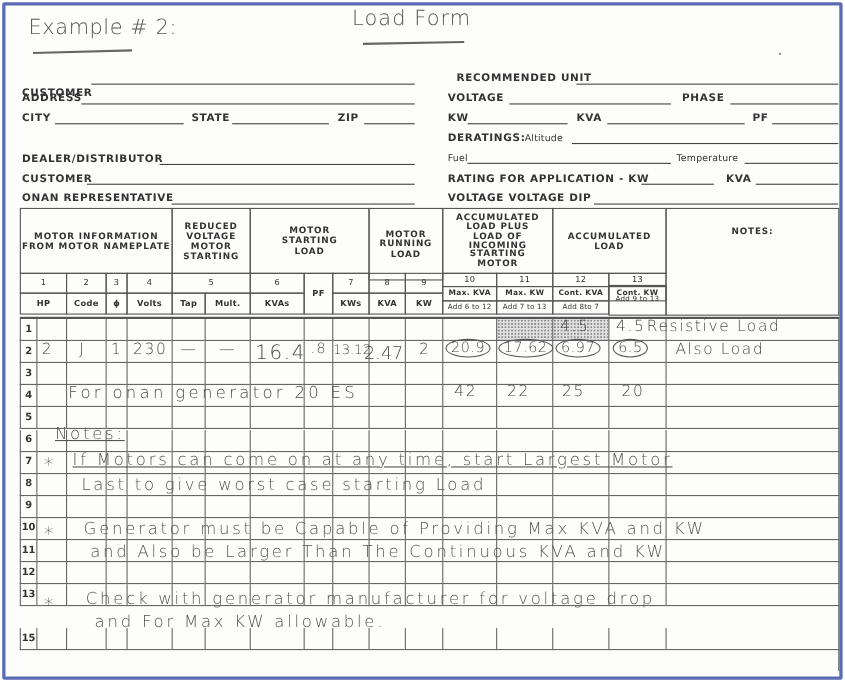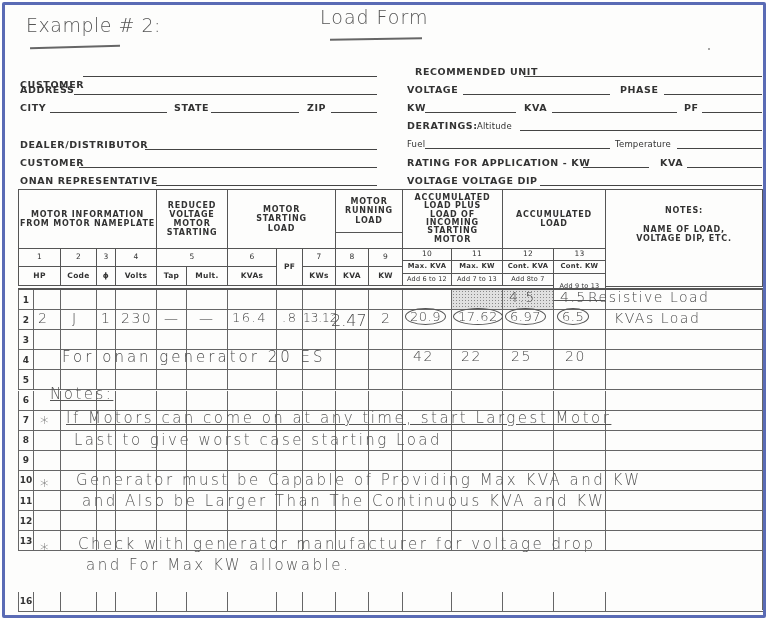--- a/index.html
+++ b/index.html
@@ -103,26 +103,25 @@
 <div class="line" style="left:687px;top:167px;width:75px;"></div>
 
 <div class="lbl" style="left:407px;top:175px;">VOLTAGE VOLTAGE DIP</div>
 <div class="line" style="left:540px;top:185px;width:222px;"></div>
 
 <div>
 
   <div class="hcell" style="left:18px;top:189px;width:139px;height:60px;">MOTOR INFORMATION FROM MOTOR NAMEPLATE</div>
   <div class="hcell" style="left:156px;top:189px;width:72px;height:60px;padding:0 6px;">REDUCED VOLTAGE MOTOR STARTING</div>
   <div class="hcell" style="left:227px;top:189px;width:109px;height:60px;padding:0 14px;">MOTOR STARTING LOAD</div>
-  <div class="hcell" style="left:335px;top:189px;width:68px;height:44px;padding:0 8px;">MOTOR RUNNING LOAD</div>
+  <div class="hcell" style="left:335px;top:189px;width:68px;height:66px;padding:0 8px;">MOTOR RUNNING LOAD</div>
   <div class="hcell" style="left:402px;top:189px;width:101px;height:60px;padding:0 14px;line-height:1.05;">ACCUMULATED LOAD PLUS LOAD OF INCOMING STARTING MOTOR</div>
   <div class="hcell" style="left:502px;top:189px;width:104px;height:60px;padding:0 8px;">ACCUMULATED LOAD</div>
   <div class="hcell" style="left:605px;top:189px;width:158px;height:98px;flex-direction:column;justify-content:flex-start;padding-top:16px;">
     <span>NOTES:</span>
-    <span style="margin-top:10px;padding:0 20px;">NAME OF LOAD, VOLTAGE DIP, ETC.</span>
   </div>
 
   <div class="hcell norm" style="left:18px;top:248px;width:43px;height:19px;">1</div>
   <div class="hcell norm" style="left:60px;top:248px;width:37px;height:19px;">2</div>
   <div class="hcell norm" style="left:96px;top:248px;width:20px;height:19px;">3</div>
   <div class="hcell norm" style="left:115px;top:248px;width:42px;height:19px;">4</div>
   <div class="hcell norm" style="left:156px;top:248px;width:72px;height:19px;">5</div>
   <div class="hcell norm" style="left:227px;top:248px;width:50px;height:19px;">6</div>
   <div class="hcell bold2" style="left:276px;top:248px;width:27px;height:38px;">PF</div>
   <div class="hcell norm" style="left:302px;top:248px;width:34px;height:19px;">7</div>
@@ -143,21 +142,21 @@
   <div class="hcell bold2" style="left:302px;top:266px;width:34px;height:20px;">KWs</div>
   <div class="hcell bold2" style="left:335px;top:266px;width:34px;height:20px;">KVA</div>
   <div class="hcell bold2" style="left:368px;top:266px;width:35px;height:20px;">KW</div>
   <div class="hcell bold2" style="left:402px;top:260px;width:50px;height:14px;font-size:6.8px;">Max. KVA</div>
   <div class="hcell bold2" style="left:451px;top:260px;width:52px;height:14px;font-size:6.8px;">Max. KW</div>
   <div class="hcell bold2" style="left:502px;top:260px;width:52px;height:14px;font-size:6.8px;">Cont. KVA</div>
   <div class="hcell bold2" style="left:553px;top:260px;width:53px;height:14px;font-size:6.8px;">Cont. KW</div>
   <div class="hcell norm" style="left:402px;top:273px;width:50px;height:13px;font-size:6.5px;">Add 6 to 12</div>
   <div class="hcell norm" style="left:451px;top:273px;width:52px;height:13px;font-size:6.5px;">Add 7 to 13</div>
   <div class="hcell norm" style="left:502px;top:273px;width:52px;height:13px;font-size:6.5px;">Add 8to 7</div>
-  <div class="hcell norm" style="left:553px;top:273px;width:53px;height:28px;font-size:6.5px;">Add 9 to 13</div>
+  <div class="hcell norm" style="left:553px;top:259px;width:53px;height:28px;font-size:6.5px;">Add 9 to 13</div>
 </div>
 
 <div id="grid" style="position:absolute;left:18px;top:288px;width:745px;height:322px;border-top:2px solid #555;border-right:1px solid #666;">
 <div class="grid-row" style="top: 0px; width: 745px; height: 20.1px;">
       <div class="gcell rownum" style="left: 0px; width: 15px;">1</div>
       <div class="gcell" style="left: 15px; width: 27px;"></div>
       <div class="gcell" style="left: 42px; width: 36px;"></div>
       <div class="gcell" style="left: 78px; width: 19px;"></div>
       <div class="gcell" style="left: 97px; width: 41px;"></div>
       <div class="gcell" style="left: 138px; width: 30px;"></div>
@@ -394,22 +393,22 @@
       <div class="gcell" style="left: 258px; width: 26px;"></div>
       <div class="gcell" style="left: 284px; width: 33px;"></div>
       <div class="gcell" style="left: 317px; width: 33px;"></div>
       <div class="gcell" style="left: 350px; width: 34px;"></div>
       <div class="gcell" style="left: 384px; width: 49px;"></div>
       <div class="gcell" style="left: 433px; width: 51px;"></div>
       <div class="gcell" style="left: 484px; width: 51px;"></div>
       <div class="gcell" style="left: 535px; width: 52px;"></div>
       <div class="gcell" style="left: 587px; width: 158px;"></div>
     </div>
-    <div class="grid-row" style="top: 301.5px; width: 745px; height: 20.1px;">
-      <div class="gcell rownum" style="left: 0px; width: 15px;">16</div>
+    <div class="grid-row" style="top: 281.4px; width: 745px; height: 20.1px;">
+      <div class="gcell rownum" style="left: 0px; width: 15px;">15</div>
       <div class="gcell" style="left: 15px; width: 27px;"></div>
       <div class="gcell" style="left: 42px; width: 36px;"></div>
       <div class="gcell" style="left: 78px; width: 19px;"></div>
       <div class="gcell" style="left: 97px; width: 41px;"></div>
       <div class="gcell" style="left: 138px; width: 30px;"></div>
       <div class="gcell" style="left: 168px; width: 41px;"></div>
       <div class="gcell" style="left: 209px; width: 49px;"></div>
       <div class="gcell" style="left: 258px; width: 26px;"></div>
       <div class="gcell" style="left: 284px; width: 33px;"></div>
       <div class="gcell" style="left: 317px; width: 33px;"></div>
@@ -425,30 +424,30 @@
 <div class="hw" style="left:509px;top:289px;">4.5</div>
 <div class="hw" style="left:560px;top:289px;">4.5</div>
 <div class="hw" style="left:588px;top:289px;">Resistive Load</div>
 
 <div class="hw" style="left:38px;top:310px;">2</div>
 <div class="hw" style="left:72px;top:310px;">J</div>
 <div class="hw" style="left:101px;top:310px;">1</div>
 <div class="hw" style="left:121px;top:310px;">230</div>
 <div class="hw" style="left:164px;top:310px;">—</div>
 <div class="hw" style="left:199px;top:310px;">—</div>
-<div class="hw" style="left:232px;top:310px;font-size:13px;">16.4</div>
+<div class="hw" style="left:232px;top:310px;font-size:18px;">16.4</div>
 <div class="hw" style="left:282px;top:310px;font-size:13px;">.8</div>
 <div class="hw" style="left:303px;top:311px;font-size:12px;letter-spacing:0;">13.12</div>
 <div class="hw" style="left:331px;top:311px;font-size:16px;letter-spacing:0;">2.47</div>
 <div class="hw" style="left:381px;top:310px;">2</div>
 <div class="hw circle" style="left:405px;top:308px;font-size:13px;letter-spacing:0.5px;">20.9</div>
 <div class="hw circle" style="left:453px;top:308px;font-size:13px;letter-spacing:0.5px;">17.62</div>
 <div class="hw circle" style="left:505px;top:308px;font-size:13px;letter-spacing:0.5px;">6.97</div>
 <div class="hw circle" style="left:557px;top:308px;font-size:13px;letter-spacing:0.5px;">6.5</div>
-<div class="hw" style="left:614px;top:310px;">KVAs Load</div>
+<div class="hw" style="left:614px;top:310px;">Also Load</div>
 
 <div class="hw" style="left:62px;top:348px;font-size:15px;letter-spacing:3px;text-align:center;">For onan generator 20 ES</div>
 <div class="hw" style="left:413px;top:348px;">42</div>
 <div class="hw" style="left:461px;top:348px;">22</div>
 <div class="hw" style="left:511px;top:348px;">25</div>
 <div class="hw" style="left:565px;top:348px;">20</div>
 
 <div class="note-line" style="left:50px;top:385px;text-decoration:underline;">Notes:</div>
 <div class="note-line" style="left:40px;top:413px;font-size:17px;">*</div>
 <div class="note-line" style="left:66px;top:409px;text-decoration:underline;">If Motors can come on at any time, start Largest Motor</div>

